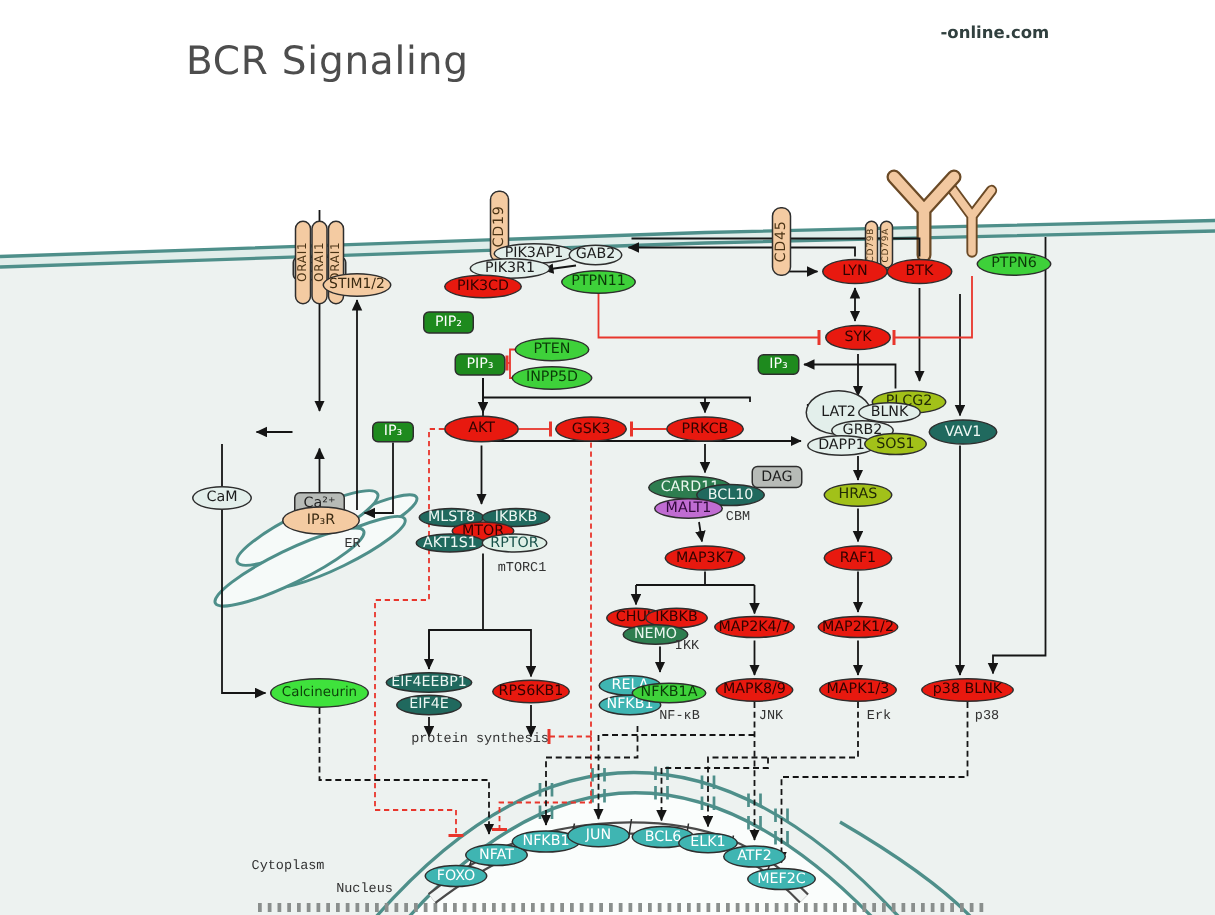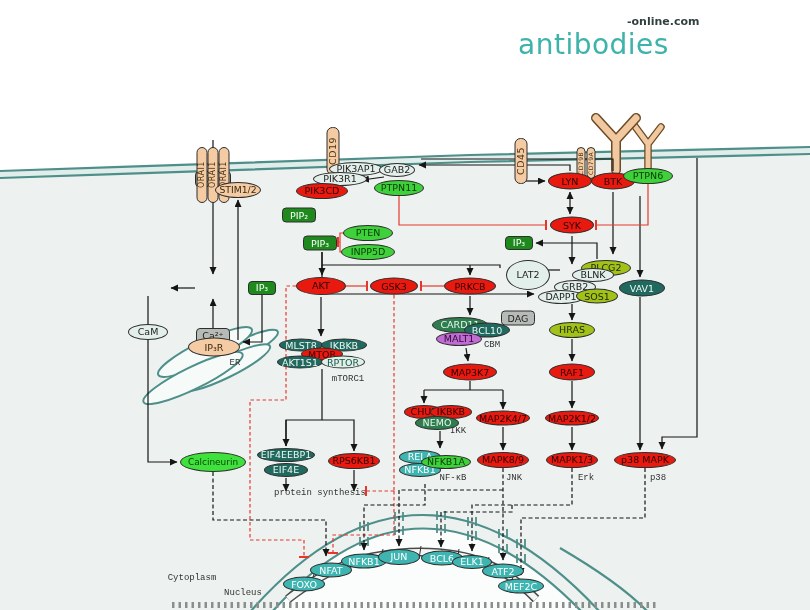--- a/index.html
+++ b/index.html
@@ -153,50 +153,50 @@
     <path class="ek d" d="M213,472 L213,520 L326,520 L326,556" marker-end="url(#ak)"></path>
     <path class="ek d" d="M425,484 L425,505 L364,505 L364,550" marker-end="url(#ak)"></path>
     <path class="ek d" d="M503,468 L503,560" marker-end="url(#ak)"></path>
     <path class="ek d" d="M503,490 L399,490 L399,546" marker-end="url(#ak)"></path>
     <path class="ek d" d="M572,468 L572,505 L472,505 L472,551" marker-end="url(#ak)"></path>
     <path class="ek d" d="M512,505 L512,512 L441,512 L441,547" marker-end="url(#ak)"></path>
     <path class="ek d" d="M645,468 L645,518 L521,518 L521,575" marker-end="url(#ak)"></path>
   </g>
 </svg>
 
-<div class="logo">antibodies</div>
+<div class="title">BCR Signaling</div>
 <div class="logo-suffix">-online.com</div>
 
 <div id="nodes">
       <div class="node t-gray" style="left: 213px; top: 131px; width: 36px; height: 16px; font-size: 9.5px;">Ca²⁺</div>
       <div class="node t-tanpill vert" style="left: 202px; top: 175px; width: 11px; height: 56px; font-size: 8px;">ORAI1</div>
       <div class="node t-tanpill vert" style="left: 213px; top: 175px; width: 11px; height: 56px; font-size: 8px;">ORAI1</div>
       <div class="node t-tanpill vert" style="left: 224px; top: 175px; width: 11px; height: 56px; font-size: 8px;">ORAI1</div>
       <div class="node t-tan" style="left: 238px; top: 190px; width: 46px; height: 16px; font-size: 9.28571px;">STIM1/2</div>
       <div class="node t-tanpill vert" style="left: 333px; top: 151px; width: 13px; height: 48px; font-size: 9.5px;">CD19</div>
       <div class="node t-pale" style="left: 356px; top: 169px; width: 54px; height: 14px; font-size: 9.5px;">PIK3AP1</div>
       <div class="node t-pale" style="left: 397px; top: 170px; width: 36px; height: 14px; font-size: 9.5px;">GAB2</div>
       <div class="node t-pale" style="left: 340px; top: 179px; width: 54px; height: 14px; font-size: 9.5px;">PIK3R1</div>
       <div class="node t-red" style="left: 322px; top: 191px; width: 52px; height: 16px; font-size: 9.5px;">PIK3CD</div>
       <div class="node t-green" style="left: 399px; top: 188px; width: 50px; height: 16px; font-size: 9.5px;">PTPN11</div>
       <div class="node t-tanpill vert" style="left: 521px; top: 161px; width: 13px; height: 46px; font-size: 9.5px;">CD45</div>
       <div class="node t-tanpill vert" style="left: 581px; top: 163px; width: 9px; height: 32px; font-size: 6px;">CD79B</div>
       <div class="node t-tanpill vert" style="left: 591px; top: 163px; width: 9px; height: 32px; font-size: 6px;">CD79A</div>
       <div class="node t-red" style="left: 570px; top: 181px; width: 44px; height: 17px; font-size: 9.5px;">LYN</div>
       <div class="node t-red" style="left: 613px; top: 181px; width: 44px; height: 17px; font-size: 9.5px;">BTK</div>
-      <div class="node t-green" style="left: 648px; top: 176px; width: 50px; height: 16px; font-size: 9.5px;">PTPN6</div>
+      <div class="node t-green" style="left: 676px; top: 176px; width: 50px; height: 16px; font-size: 9.5px;">PTPN6</div>
       <div class="node t-red" style="left: 572px; top: 225px; width: 44px; height: 17px; font-size: 9.5px;">SYK</div>
       <div class="node t-grect" style="left: 299px; top: 215px; width: 34px; height: 15px; font-size: 9.5px;">PIP₂</div>
       <div class="node t-grect" style="left: 320px; top: 243px; width: 34px; height: 15px; font-size: 9.5px;">PIP₃</div>
       <div class="node t-green" style="left: 368px; top: 233px; width: 50px; height: 16px; font-size: 9.5px;">PTEN</div>
       <div class="node t-green" style="left: 368px; top: 252px; width: 54px; height: 16px; font-size: 9.5px;">INPP5D</div>
       <div class="node t-grect" style="left: 519px; top: 243px; width: 28px; height: 14px; font-size: 9.5px;">IP₃</div>
       <div class="node t-gray" style="left: 518px; top: 270px; width: 34px; height: 15px; font-size: 9.5px;">DAG</div>
       <div class="node t-olive" style="left: 606px; top: 268px; width: 50px; height: 16px; font-size: 9.5px;">PLCG2</div>
-      <div class="node t-pale" style="left: 528px; top: 275px; width: 44px; height: 30px; font-size: 9.5px;">LAT2</div>
+      <div class="node t-pale" style="left: 559px; top: 275px; width: 44px; height: 30px; font-size: 9.5px;">LAT2</div>
       <div class="node t-pale" style="left: 593px; top: 275px; width: 42px; height: 14px; font-size: 9.5px;">BLNK</div>
       <div class="node t-pale" style="left: 575px; top: 287px; width: 42px; height: 14px; font-size: 9.5px;">GRB2</div>
       <div class="node t-pale" style="left: 561px; top: 297px; width: 46px; height: 14px; font-size: 9.5px;">DAPP1</div>
       <div class="node t-olive" style="left: 597px; top: 296px; width: 42px; height: 15px; font-size: 9.5px;">SOS1</div>
       <div class="node t-dteal" style="left: 642px; top: 288px; width: 46px; height: 17px; font-size: 9.5px;">VAV1</div>
       <div class="node t-pale" style="left: 148px; top: 288px; width: 40px; height: 16px; font-size: 9.5px; margin-top: 44px;">CaM</div>
       <div class="node t-gray" style="left: 213px; top: 288px; width: 34px; height: 16px; font-size: 9.5px;">Ca²⁺</div>
       <div class="node t-grect" style="left: 262px; top: 288px; width: 28px; height: 14px; font-size: 9.5px;">IP₃</div>
       <div class="node t-red" style="left: 321px; top: 286px; width: 50px; height: 18px; font-size: 9.5px;">AKT</div>
       <div class="node t-red" style="left: 394px; top: 286px; width: 48px; height: 17px; font-size: 9.5px;">GSK3</div>
@@ -220,21 +220,21 @@
       <div class="node t-red" style="left: 572px; top: 418px; width: 54px; height: 15px; font-size: 9.5px;">MAP2K1/2</div>
       <div class="node t-lime" style="left: 213px; top: 462px; width: 66px; height: 20px; font-size: 8.93939px;">Calcineurin</div>
       <div class="node t-dteal" style="left: 286px; top: 455px; width: 58px; height: 14px; font-size: 9.44444px;">EIF4EEBP1</div>
       <div class="node t-dteal" style="left: 286px; top: 470px; width: 44px; height: 14px; font-size: 9.5px;">EIF4E</div>
       <div class="node t-red" style="left: 354px; top: 461px; width: 52px; height: 16px; font-size: 9.5px;">RPS6KB1</div>
       <div class="node t-teal" style="left: 420px; top: 457px; width: 42px; height: 14px; font-size: 9.5px;">RELA</div>
       <div class="node t-teal" style="left: 420px; top: 470px; width: 42px; height: 14px; font-size: 9.5px;">NFKB1</div>
       <div class="node t-green" style="left: 446px; top: 462px; width: 50px; height: 14px; font-size: 9.5px;">NFKB1A</div>
       <div class="node t-red" style="left: 503px; top: 460px; width: 52px; height: 16px; font-size: 9.5px;">MAPK8/9</div>
       <div class="node t-red" style="left: 572px; top: 460px; width: 52px; height: 16px; font-size: 9.5px;">MAPK1/3</div>
-      <div class="node t-red" style="left: 645px; top: 460px; width: 62px; height: 16px; font-size: 9.5px;">p38 MAPK</div>
+      <div class="node t-red" style="left: 645px; top: 460px; width: 62px; height: 16px; font-size: 9.5px;">p38 BLNK</div>
       <div class="node t-teal" style="left: 304px; top: 584px; width: 42px; height: 15px; font-size: 9.5px;">FOXO</div>
       <div class="node t-teal" style="left: 331px; top: 570px; width: 42px; height: 15px; font-size: 9.5px;">NFAT</div>
       <div class="node t-teal" style="left: 364px; top: 561px; width: 46px; height: 15px; font-size: 9.5px;">NFKB1</div>
       <div class="node t-teal" style="left: 399px; top: 557px; width: 42px; height: 16px; font-size: 9.5px;">JUN</div>
       <div class="node t-teal" style="left: 442px; top: 558px; width: 42px; height: 15px; font-size: 9.5px;">BCL6</div>
       <div class="node t-teal" style="left: 472px; top: 562px; width: 40px; height: 14px; font-size: 9.5px;">ELK1</div>
       <div class="node t-teal" style="left: 503px; top: 571px; width: 42px; height: 15px; font-size: 9.5px;">ATF2</div>
       <div class="node t-teal" style="left: 521px; top: 586px; width: 46px; height: 15px; font-size: 9.5px;">MEF2C</div>
       <div class="node t-label" style="left: 235px; top: 363px; font-size: 9px;">ER</div>
       <div class="node t-label" style="left: 492px; top: 345px; font-size: 9px;">CBM</div>

